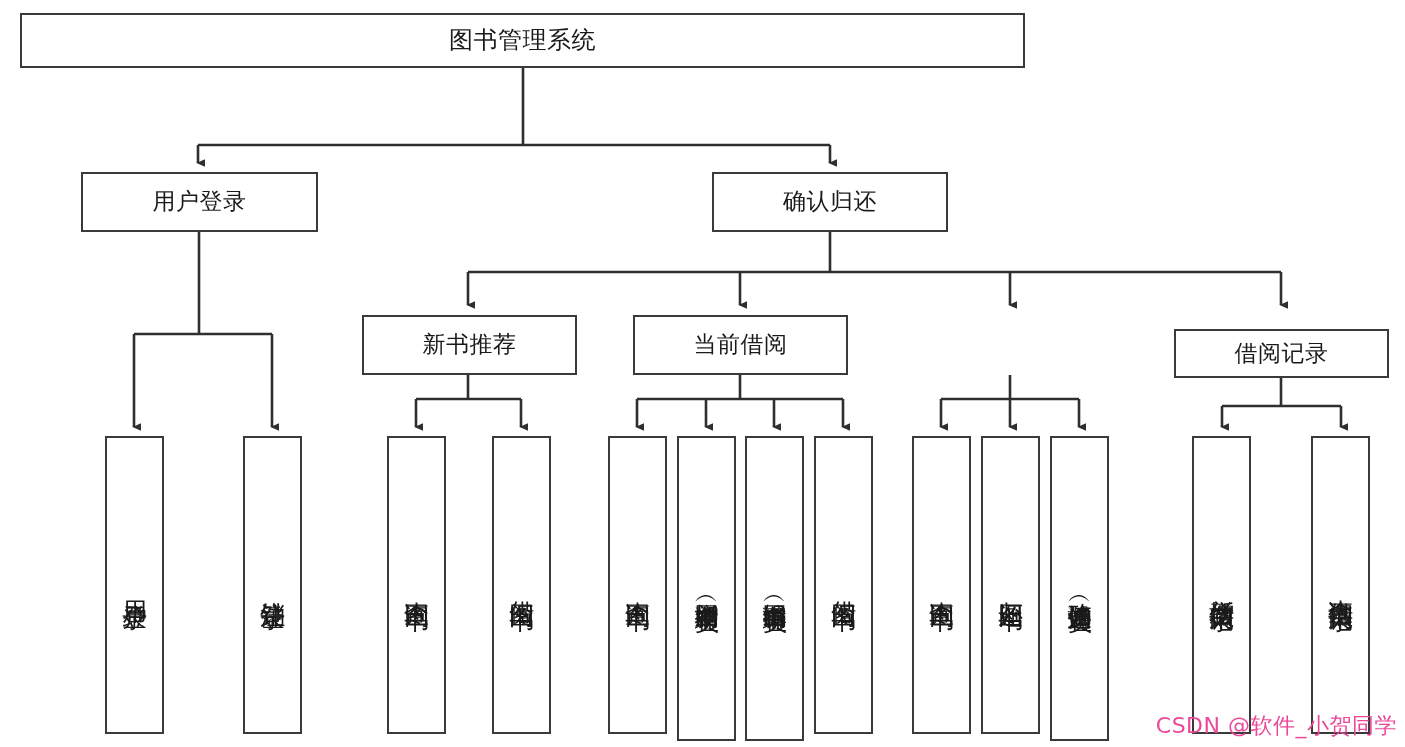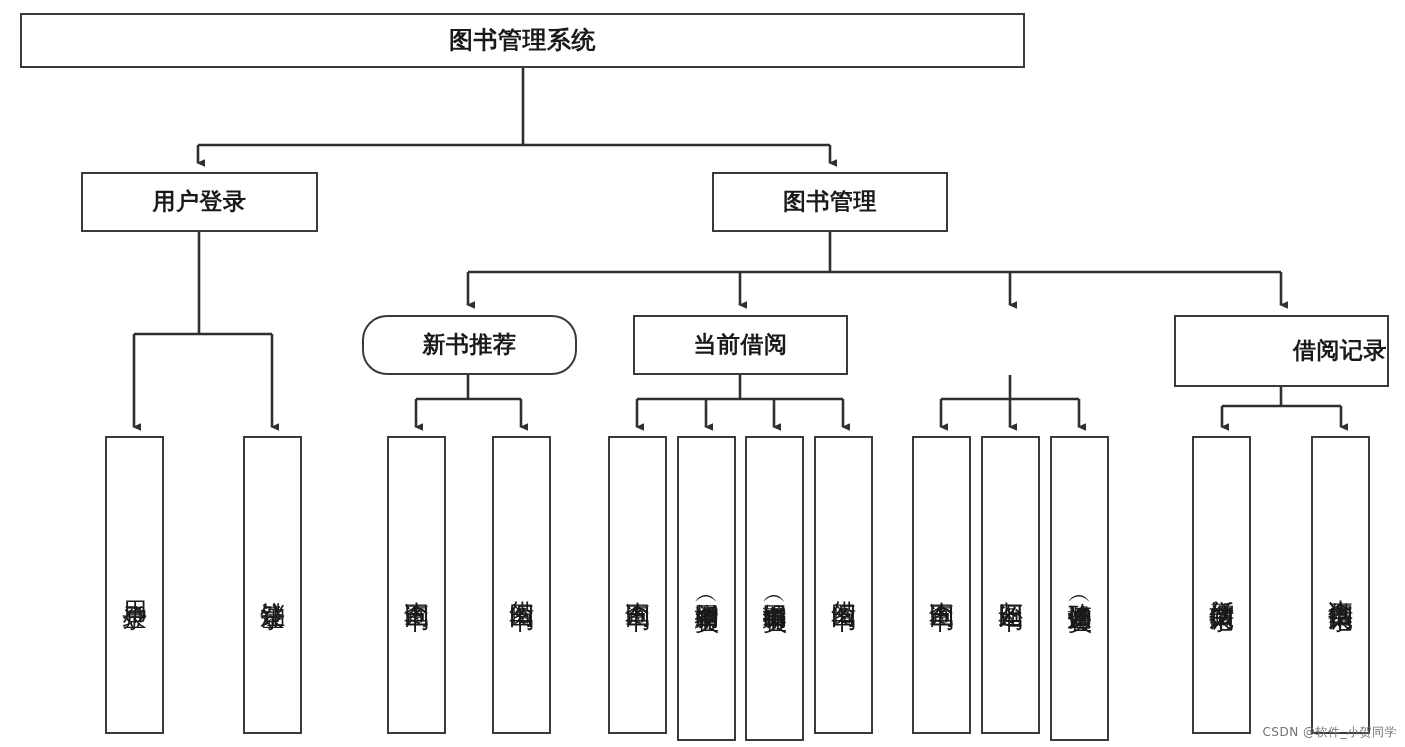--- a/index.html
+++ b/index.html
@@ -39,21 +39,20 @@
   .node-label {
     display: block;
     text-align: center;
     line-height: 1.18;
     white-space: nowrap;
   }
   
   .node.horiz .node-label {
     font-size: 23px;
     letter-spacing: 0.5px;
-    font-weight: bold;
   }
   .node.root .node-label {
     font-size: 24px;
   }
   
   .node.vert {
     align-items: center;
     justify-content: center;
   }
   .node.vert .node-label {
@@ -65,22 +64,22 @@
     white-space: nowrap;
   }
   .node.vert.narrow .node-label {
     font-size: 24px;
     letter-spacing: 1px;
   }
   #watermark {
     position: absolute;
     right: 8px;
     bottom: 6px;
-    font-size: 12px;
-    color: #737373;
+    font-size: 22px;
+    color: #ec4899;
     letter-spacing: 0.5px;
     user-select: none;
     white-space: nowrap;
   }
 </style>
 </head>
 <body>
 
 <div id="diagram-root">
 
@@ -135,30 +134,30 @@
   </svg>
 
   <div class="node horiz root" style="left:20px; top:13px; width:1005px; height:55px;">
     <span class="node-label">图书管理系统</span>
   </div>
 
   <div class="node horiz" style="left:81px; top:172px; width:237px; height:60px;">
     <span class="node-label">用户登录</span>
   </div>
   <div class="node horiz" style="left:712px; top:172px; width:236px; height:60px;">
-    <span class="node-label">图书管理</span>
-  </div>
-
-  <div class="node horiz" style="left:362px; top:315px; width:215px; height:60px;border-radius:25px;">
+    <span class="node-label">确认归还</span>
+  </div>
+
+  <div class="node horiz" style="left:362px; top:315px; width:215px; height:60px;">
     <span class="node-label">新书推荐</span>
   </div>
   <div class="node horiz" style="left:633px; top:315px; width:215px; height:60px;">
     <span class="node-label">当前借阅</span>
   </div>
-  <div class="node horiz" style="left:1174px; top:315px; width:215px; height:72px;justify-content:flex-end;">
+  <div class="node horiz" style="left:1174px; top:329px; width:215px; height:49px;">
     <span class="node-label">借阅记录</span>
   </div>
 
   <div class="node vert" style="left:105px; top:436px; width:59px; height:298px;">
     <span class="node-label">用户登录</span>
   </div>
   <div class="node vert" style="left:243px; top:436px; width:59px; height:298px;">
     <span class="node-label">注销登录</span>
   </div>
 

